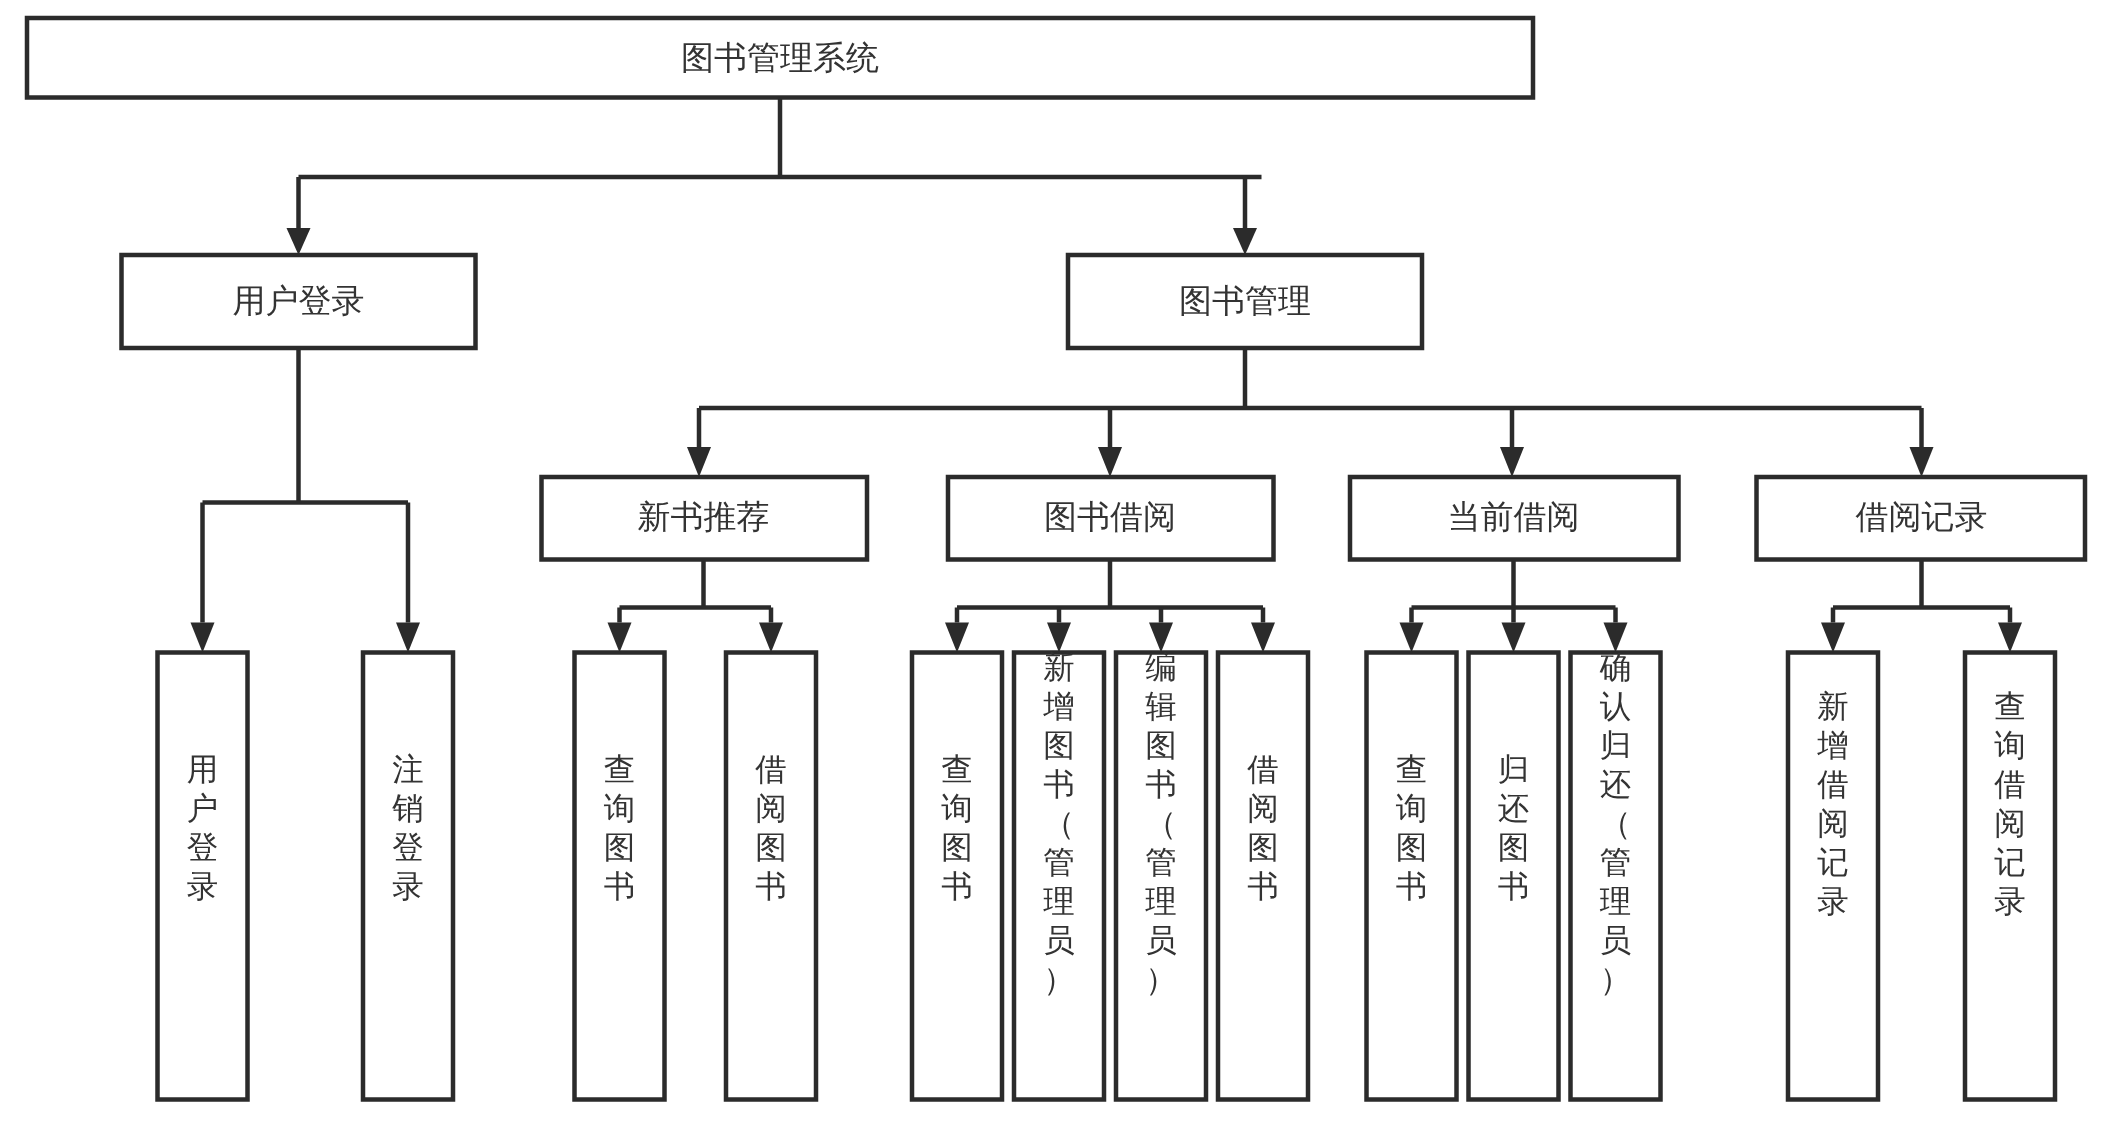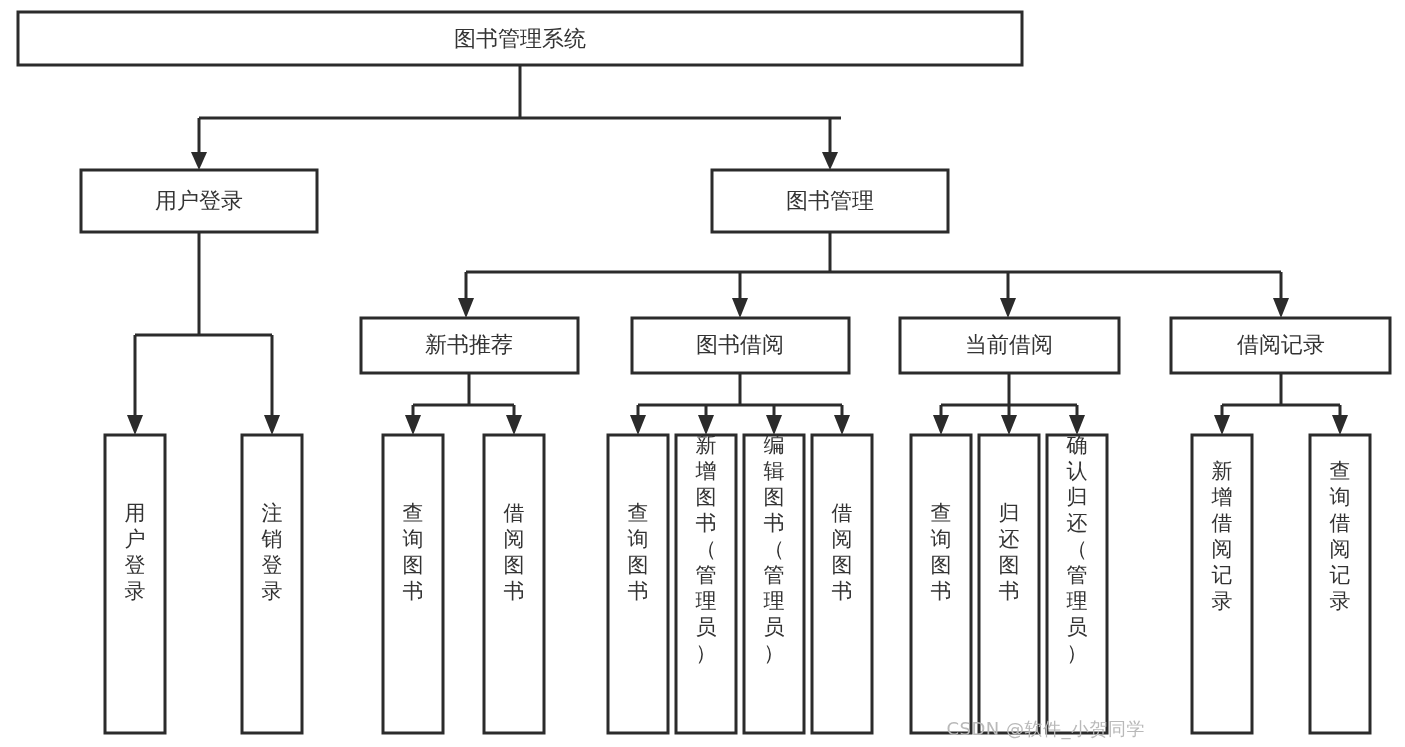--- a/index.html
+++ b/index.html
@@ -235,14 +235,13 @@
     <g>
       <rect class="node-box" x="1192" y="435" width="60" height="298"></rect>
       <text class="node-label-v" x="1222" y="478"><tspan x="1222" y="478">新</tspan><tspan x="1222" y="504">增</tspan><tspan x="1222" y="530">借</tspan><tspan x="1222" y="556">阅</tspan><tspan x="1222" y="582">记</tspan><tspan x="1222" y="608">录</tspan></text>
     </g>
     <g>
       <rect class="node-box" x="1310" y="435" width="60" height="298"></rect>
       <text class="node-label-v" x="1340" y="478"><tspan x="1340" y="478">查</tspan><tspan x="1340" y="504">询</tspan><tspan x="1340" y="530">借</tspan><tspan x="1340" y="556">阅</tspan><tspan x="1340" y="582">记</tspan><tspan x="1340" y="608">录</tspan></text>
     </g>
   </svg>
 
-  <div class="watermark">CSDN @软件_小贺同学</div>
 </div>
 
 </body></html>

